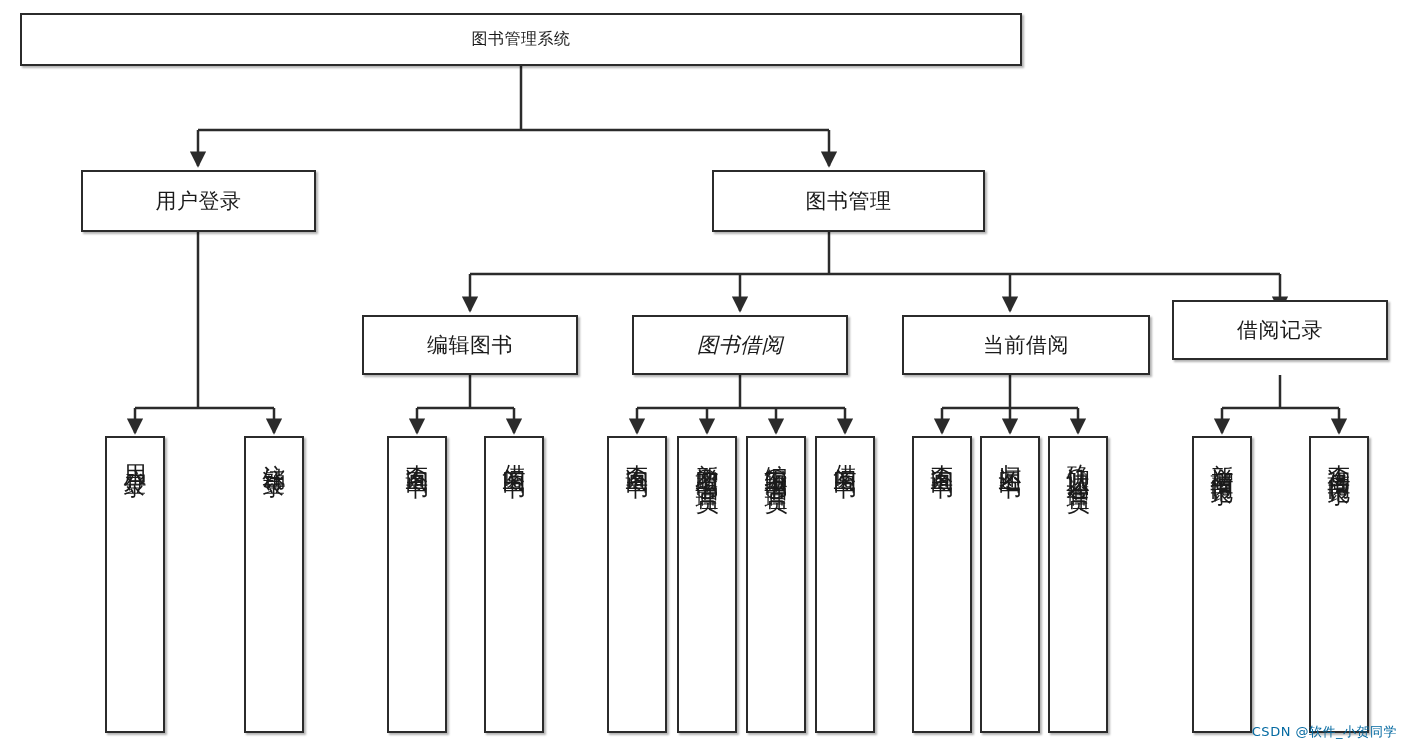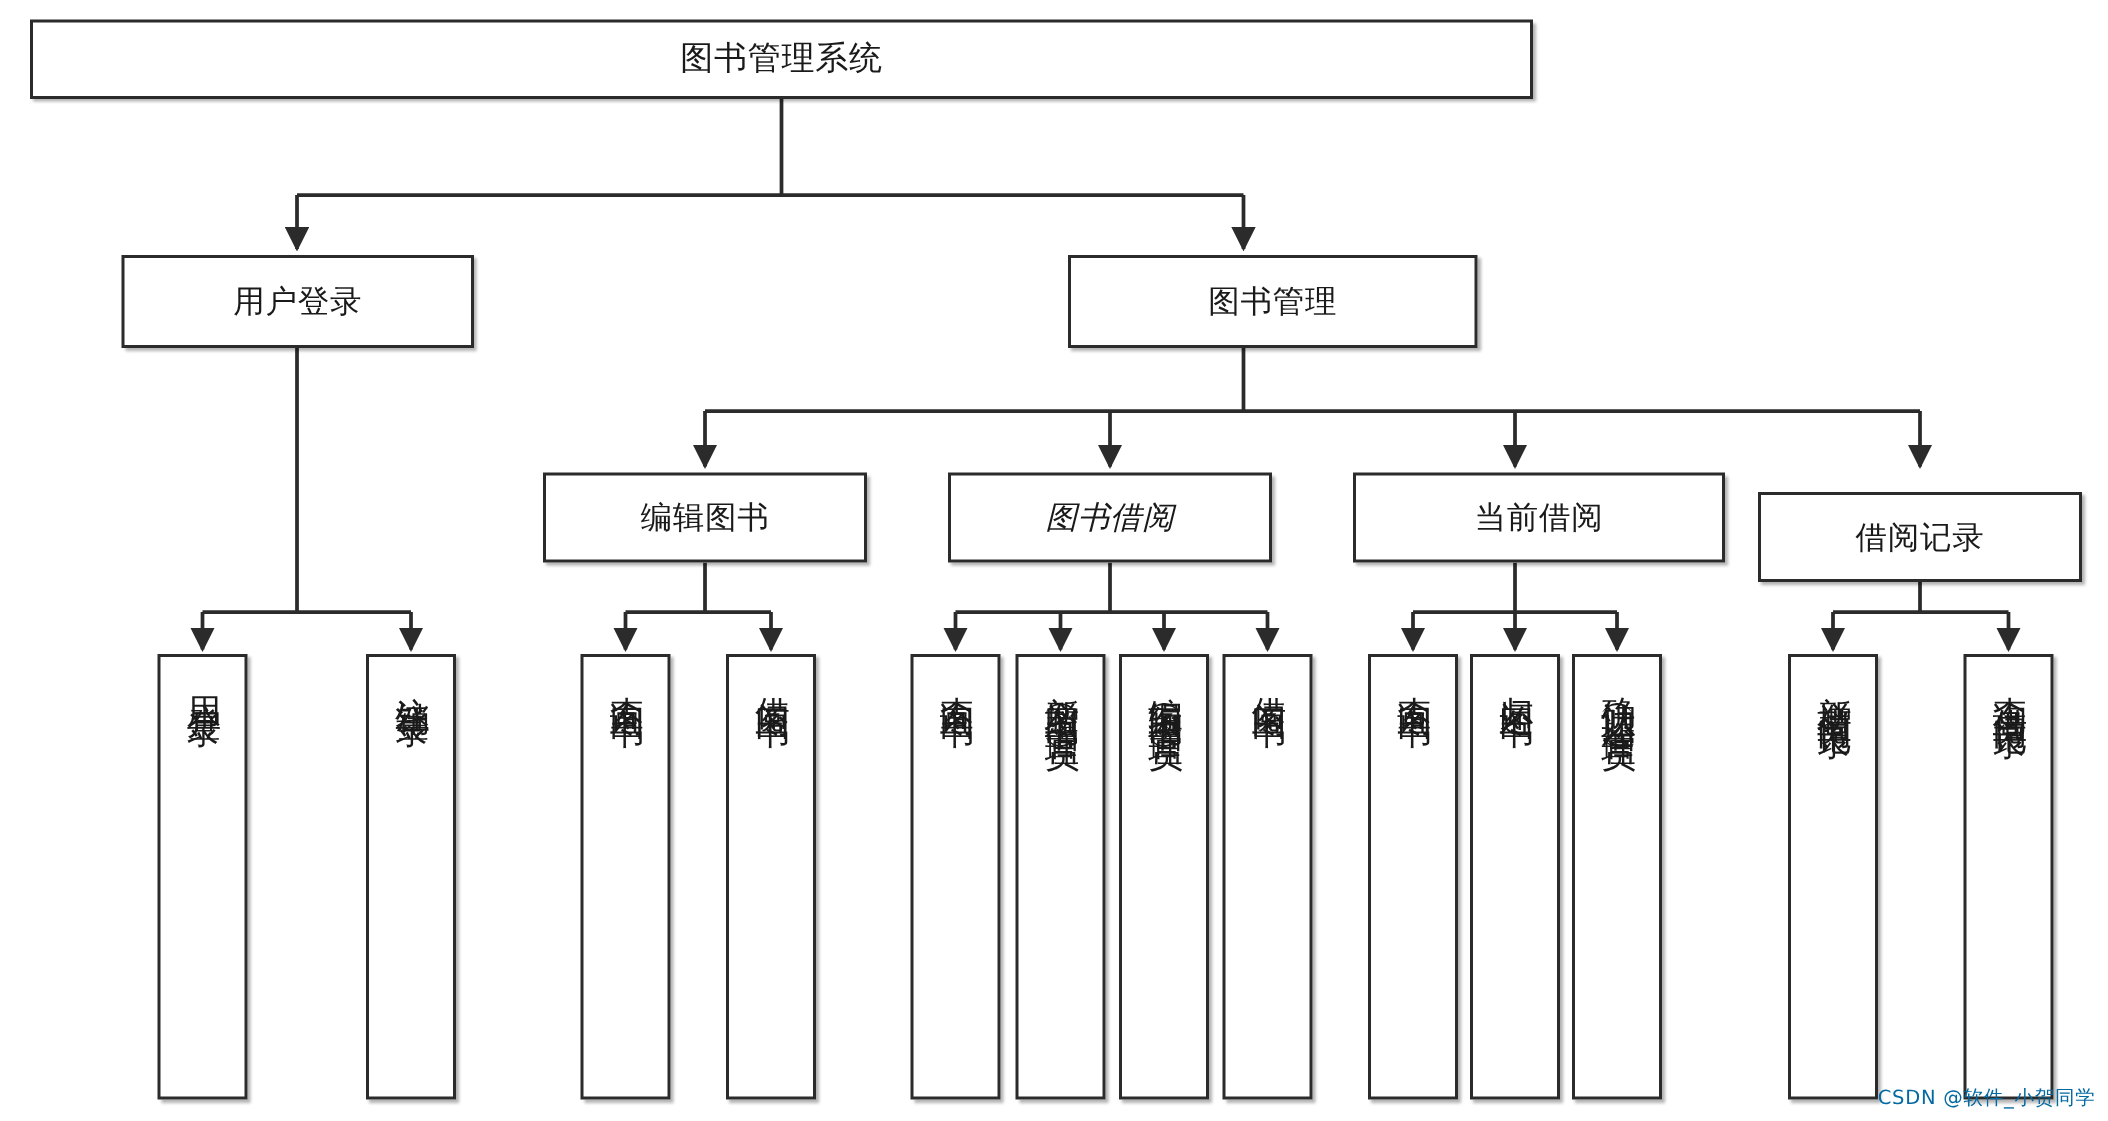--- a/index.html
+++ b/index.html
@@ -38,21 +38,21 @@
     color: #1a1a1a;
     z-index: 2;
   }
   .node .label {
     font-size: 21px;
     line-height: 1.18;
     letter-spacing: 0.5px;
     white-space: nowrap;
     text-align: center;
   }
-  .node.root .label { font-size: 22px; }
+  .node.root .label { font-size: 16px; }
   .node.leaf {
     align-items: flex-start;
     justify-content: center;
     padding-top: 8px;
   }
   .node.leaf .label {
     writing-mode: vertical-rl;
     text-orientation: upright;
     font-size: 23px;
     letter-spacing: 4px;
@@ -139,21 +139,21 @@
 
   <div class="node" style="left:362px; top:315px; width:216px; height:60px;">
     <span class="label">编辑图书</span>
   </div>
   <div class="node" style="left:632px; top:315px; width:216px; height:60px;font-style:italic;">
     <span class="label">图书借阅</span>
   </div>
   <div class="node" style="left:902px; top:315px; width:248px; height:60px;">
     <span class="label">当前借阅</span>
   </div>
-  <div class="node" style="left:1172px; top:328px; width:216px; height:60px;">
+  <div class="node" style="left:1172px; top:300px; width:216px; height:60px;">
     <span class="label">借阅记录</span>
   </div>
 
   <div class="node leaf" style="left:105px; top:436px; width:60px; height:297px;">
     <span class="label">用户登录</span>
   </div>
   <div class="node leaf" style="left:244px; top:436px; width:60px; height:297px;">
     <span class="label">注销登录</span>
   </div>
 

